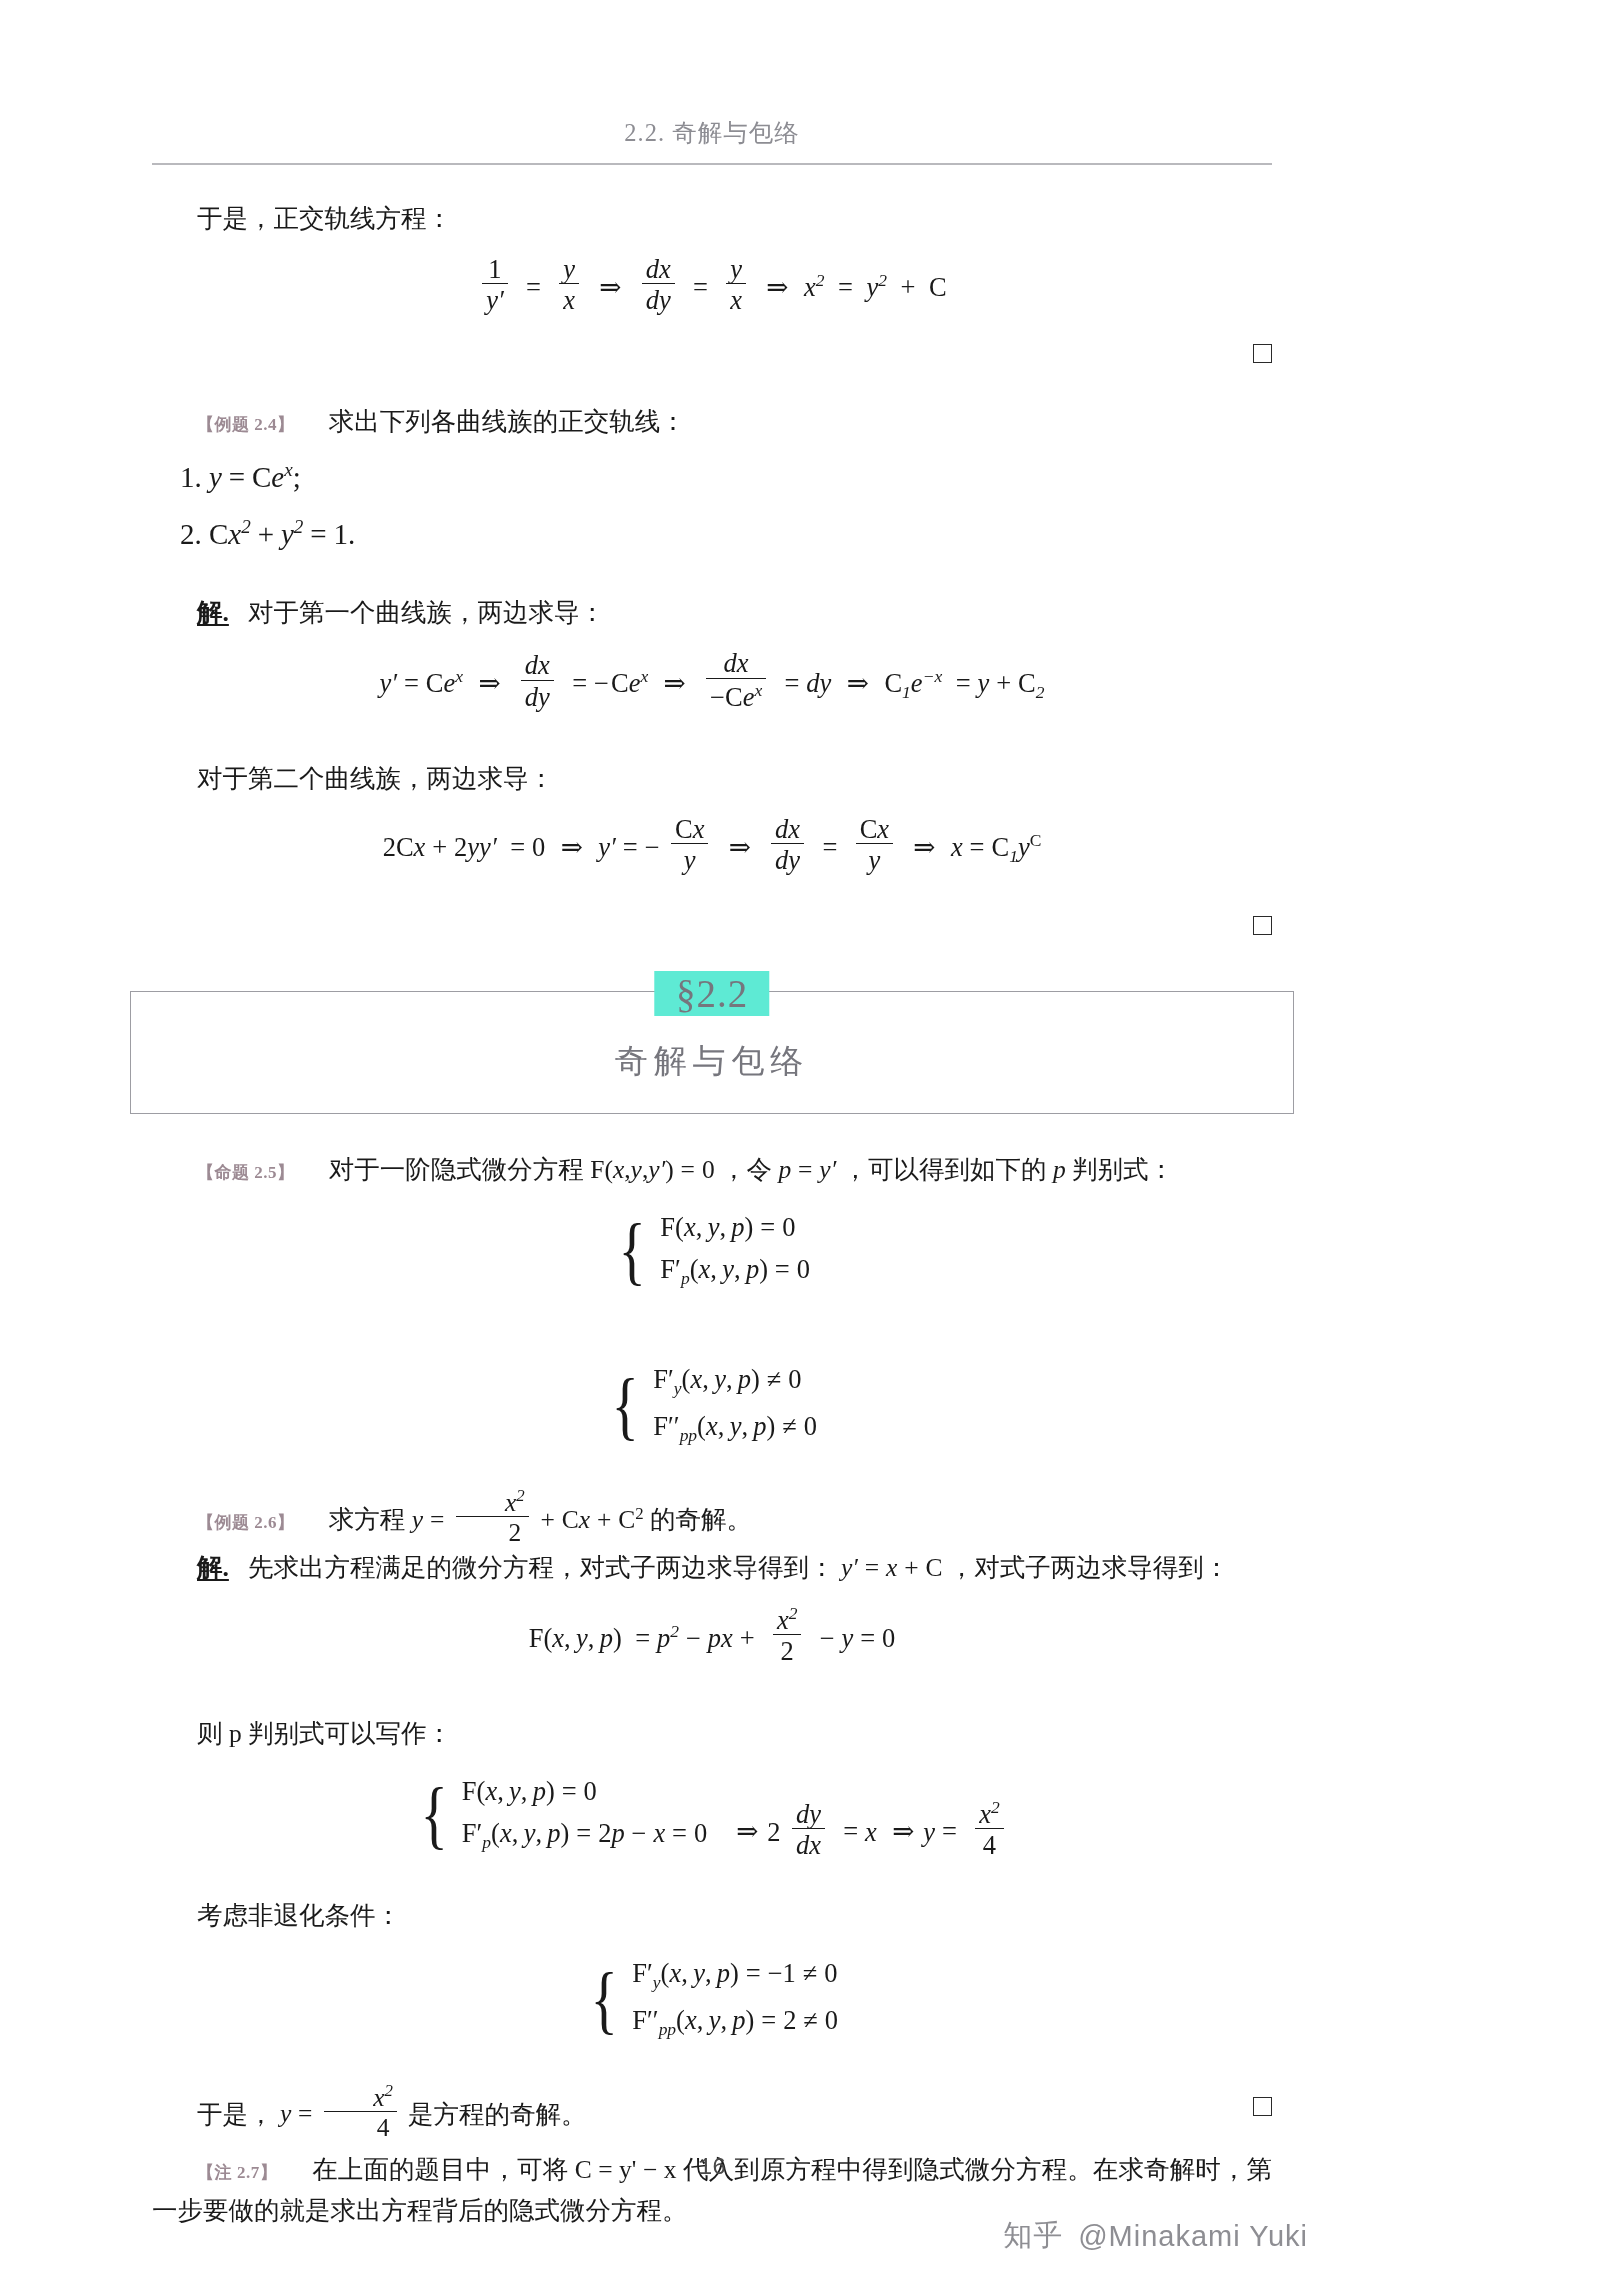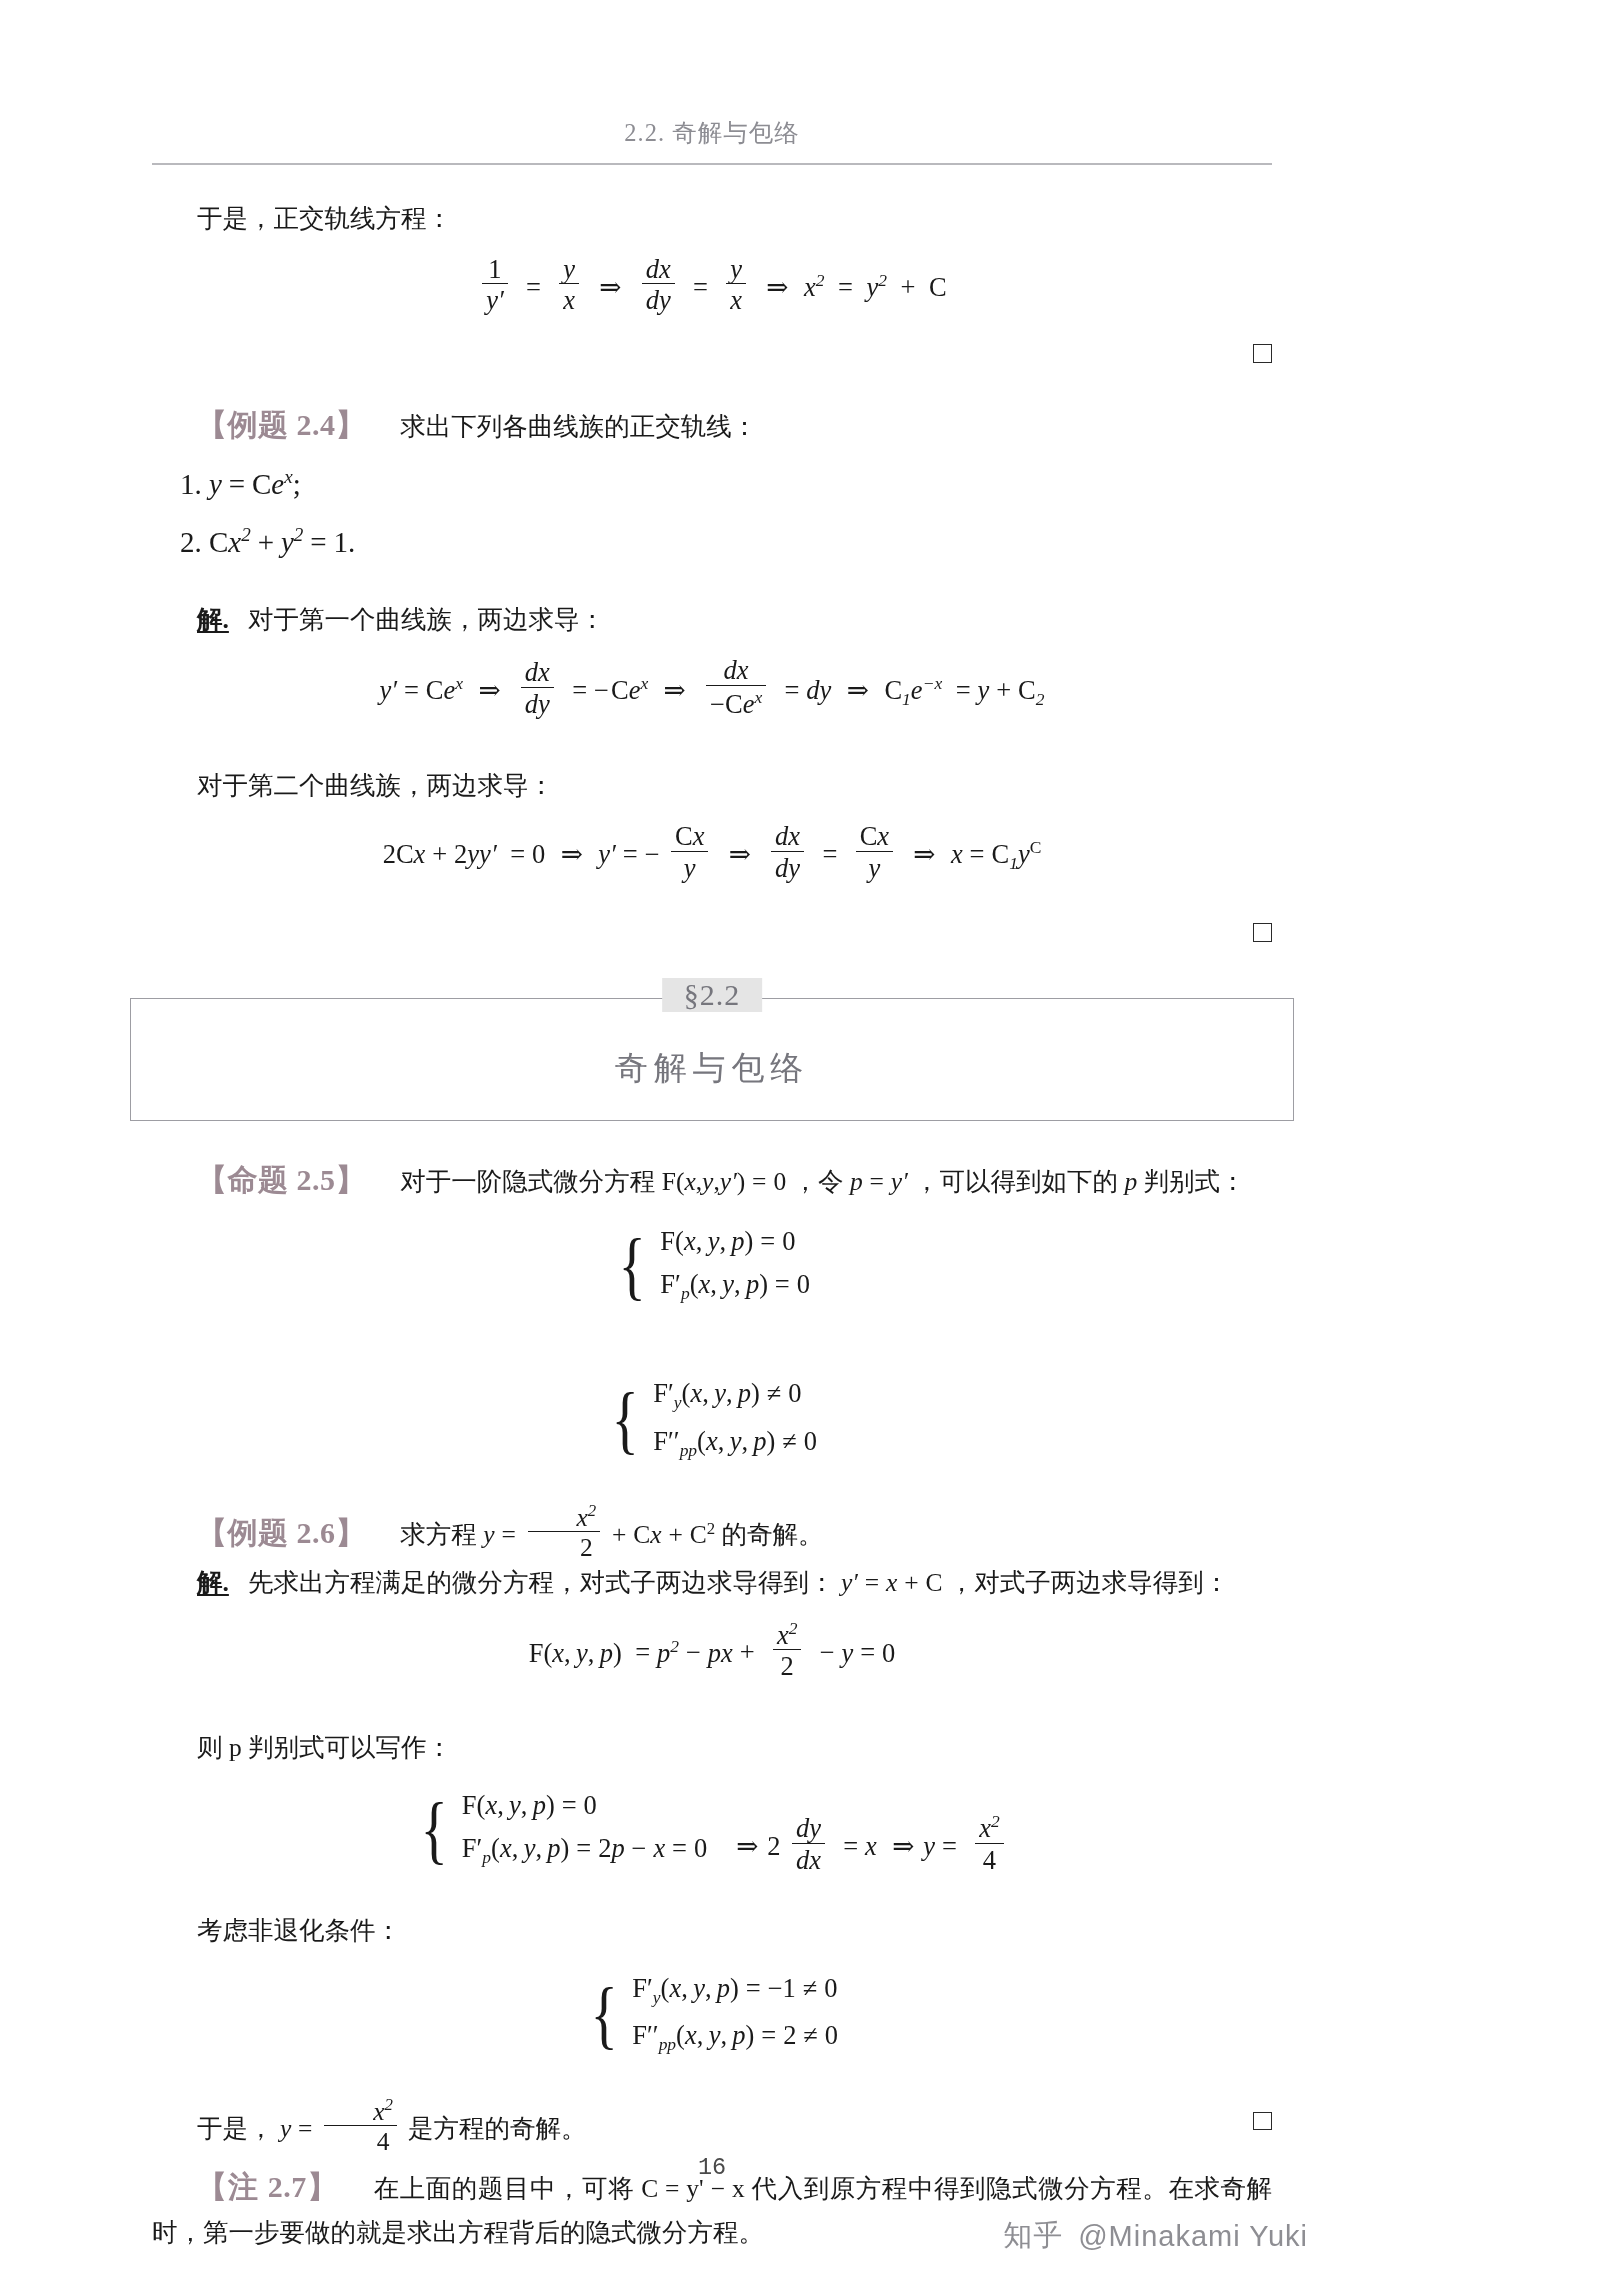--- a/index.html
+++ b/index.html
@@ -104,21 +104,21 @@
   .sys-after {
     display: inline-block;
     padding-left: 13.7px;
     white-space: nowrap;
   }
 
   
   .tag {
     color: #9c8a93;
     font-weight: bold;
-    font-size: 30px;
+    font-size: 17px;
     letter-spacing: 0.5px;
   }
   .tag-space { display: inline-block; width: 21.6px; }
   .solve {
     font-weight: bold;
     text-decoration: underline;
     text-underline-offset: 2.9px;
   }
 
   
@@ -147,23 +147,23 @@
     border: 1.6px solid #9d9da3;
     margin: 0 -21.6px;
     height: 123px;
     box-sizing: border-box;
   }
   .section-num {
     position: absolute;
     top: -20.6px;
     left: 50%;
     transform: translateX(-50%);
-    background: #e5e5e5;
+    background: #5eead4;
     padding: 0 21.6px;
-    font-size: 30px;
+    font-size: 39px;
     color: #76767d;
     letter-spacing: 1px;
   }
   .section-name {
     position: absolute;
     top: 47px;
     left: 50%;
     transform: translateX(-50%);
     font-size: 33px;
     color: #76767d;

